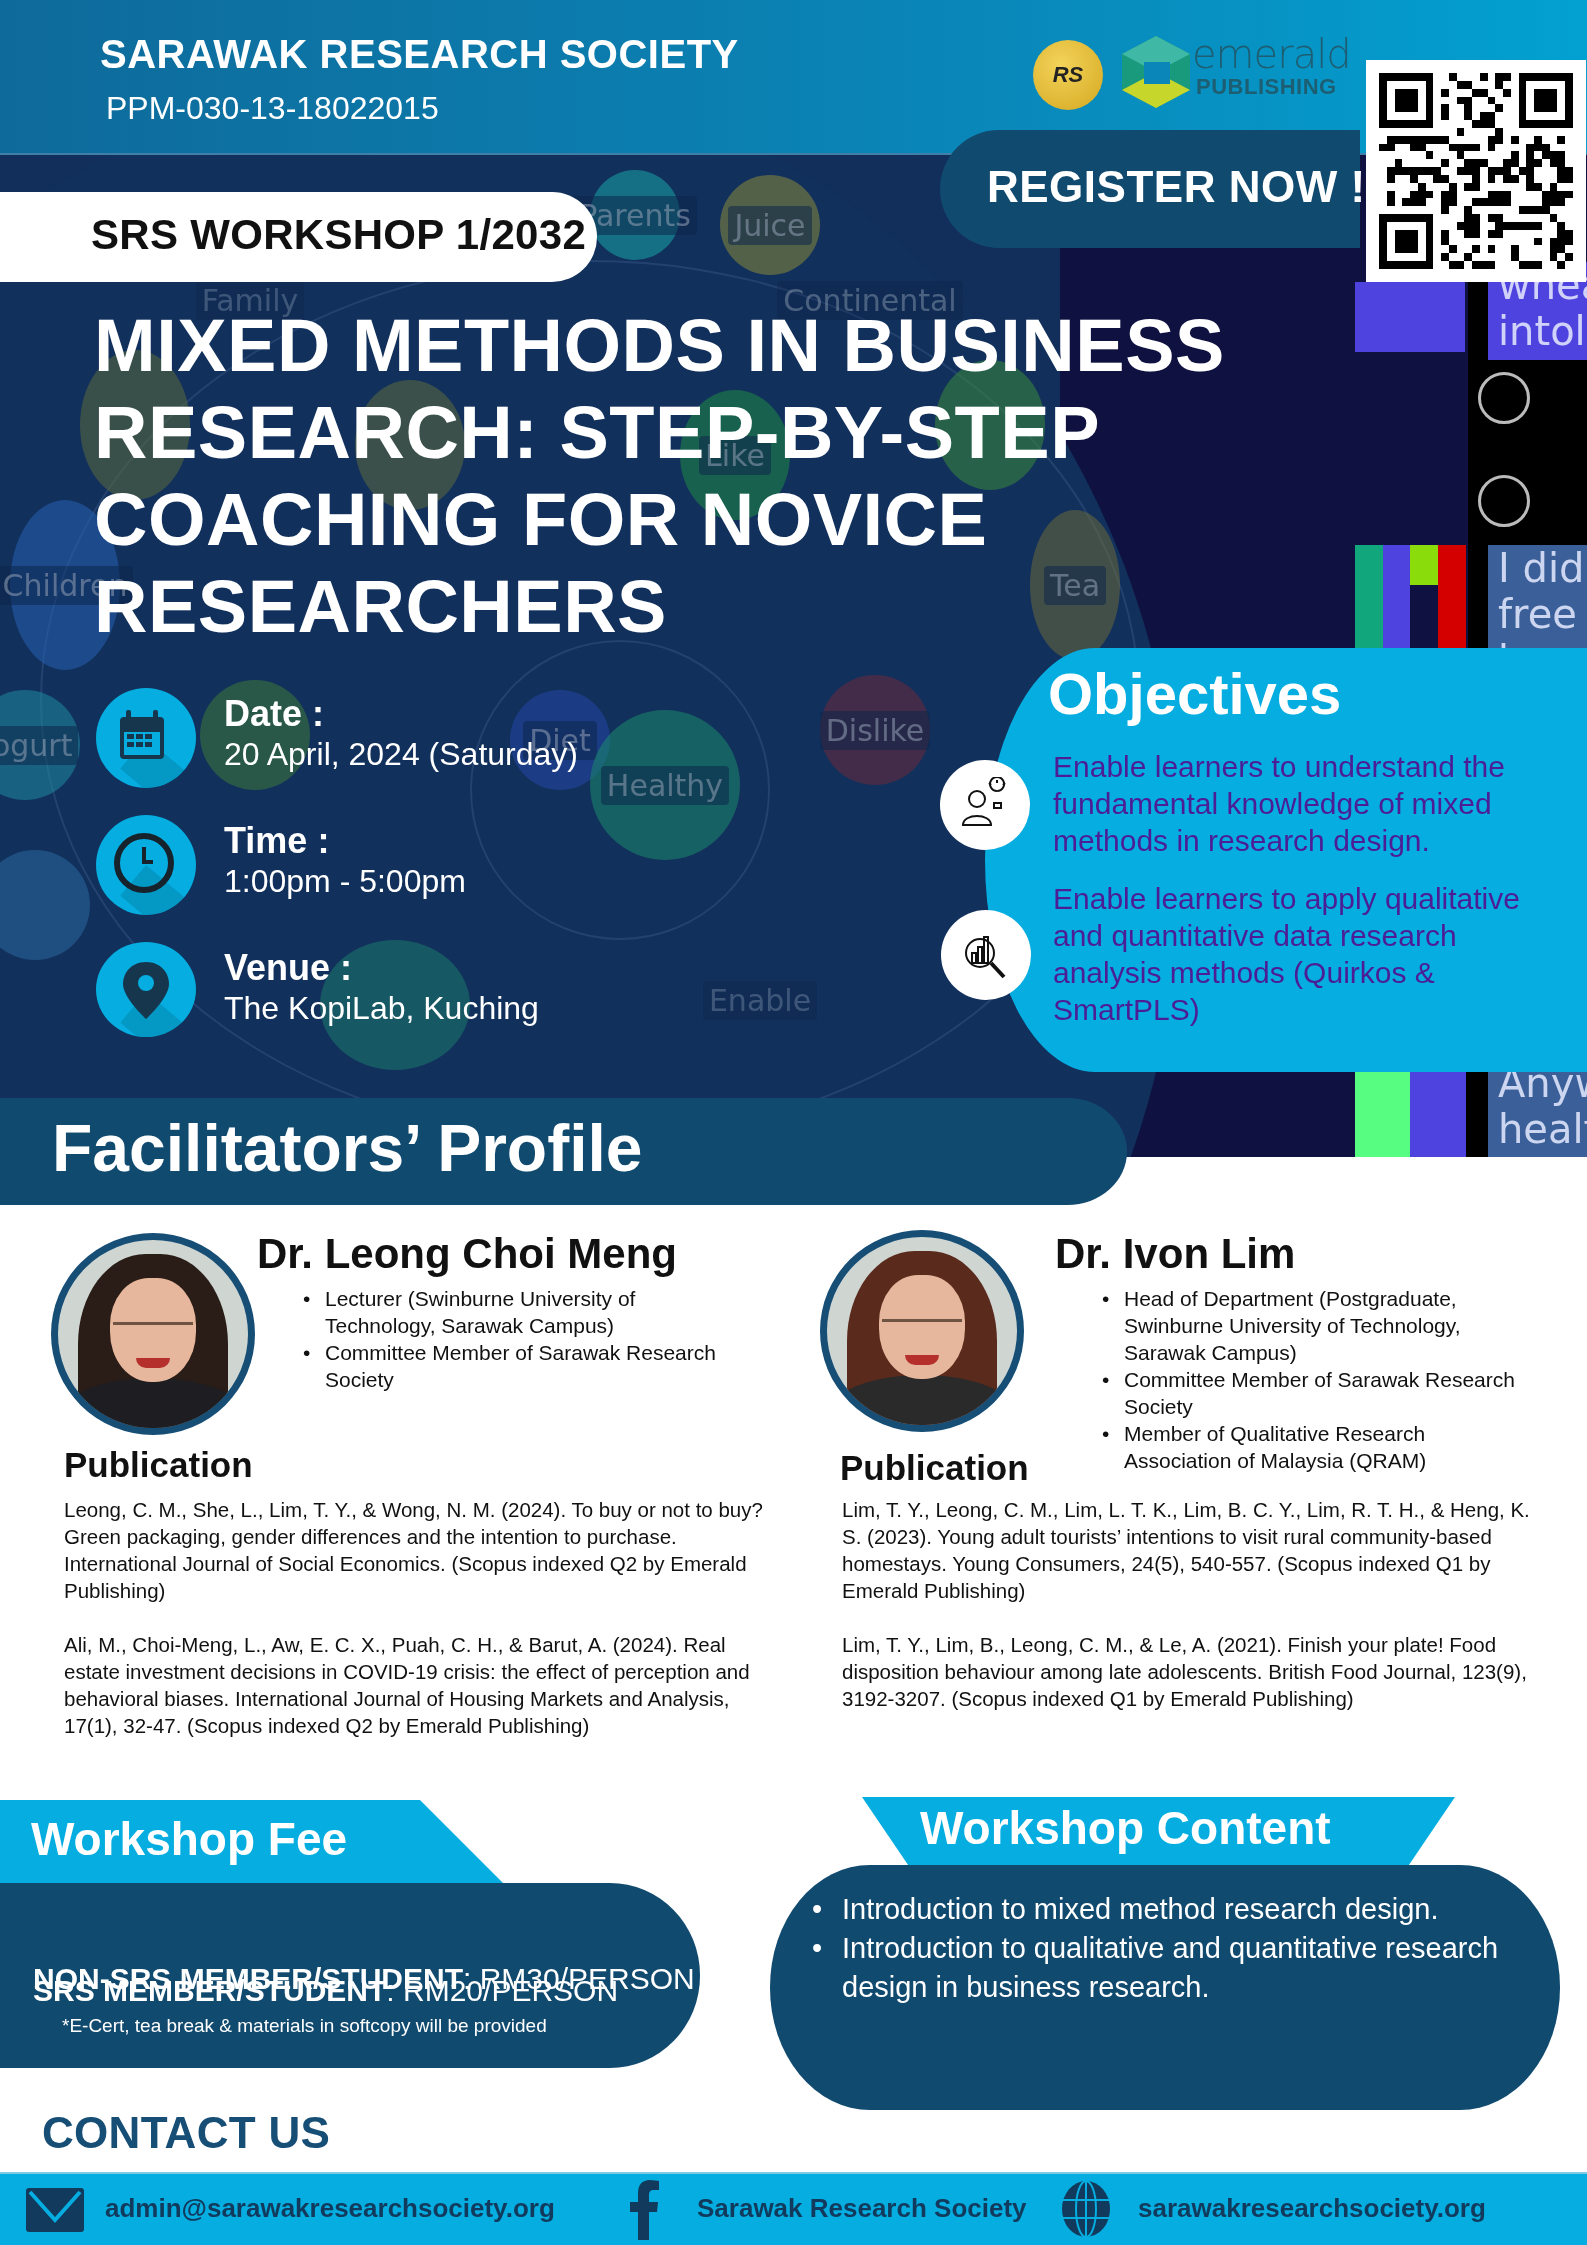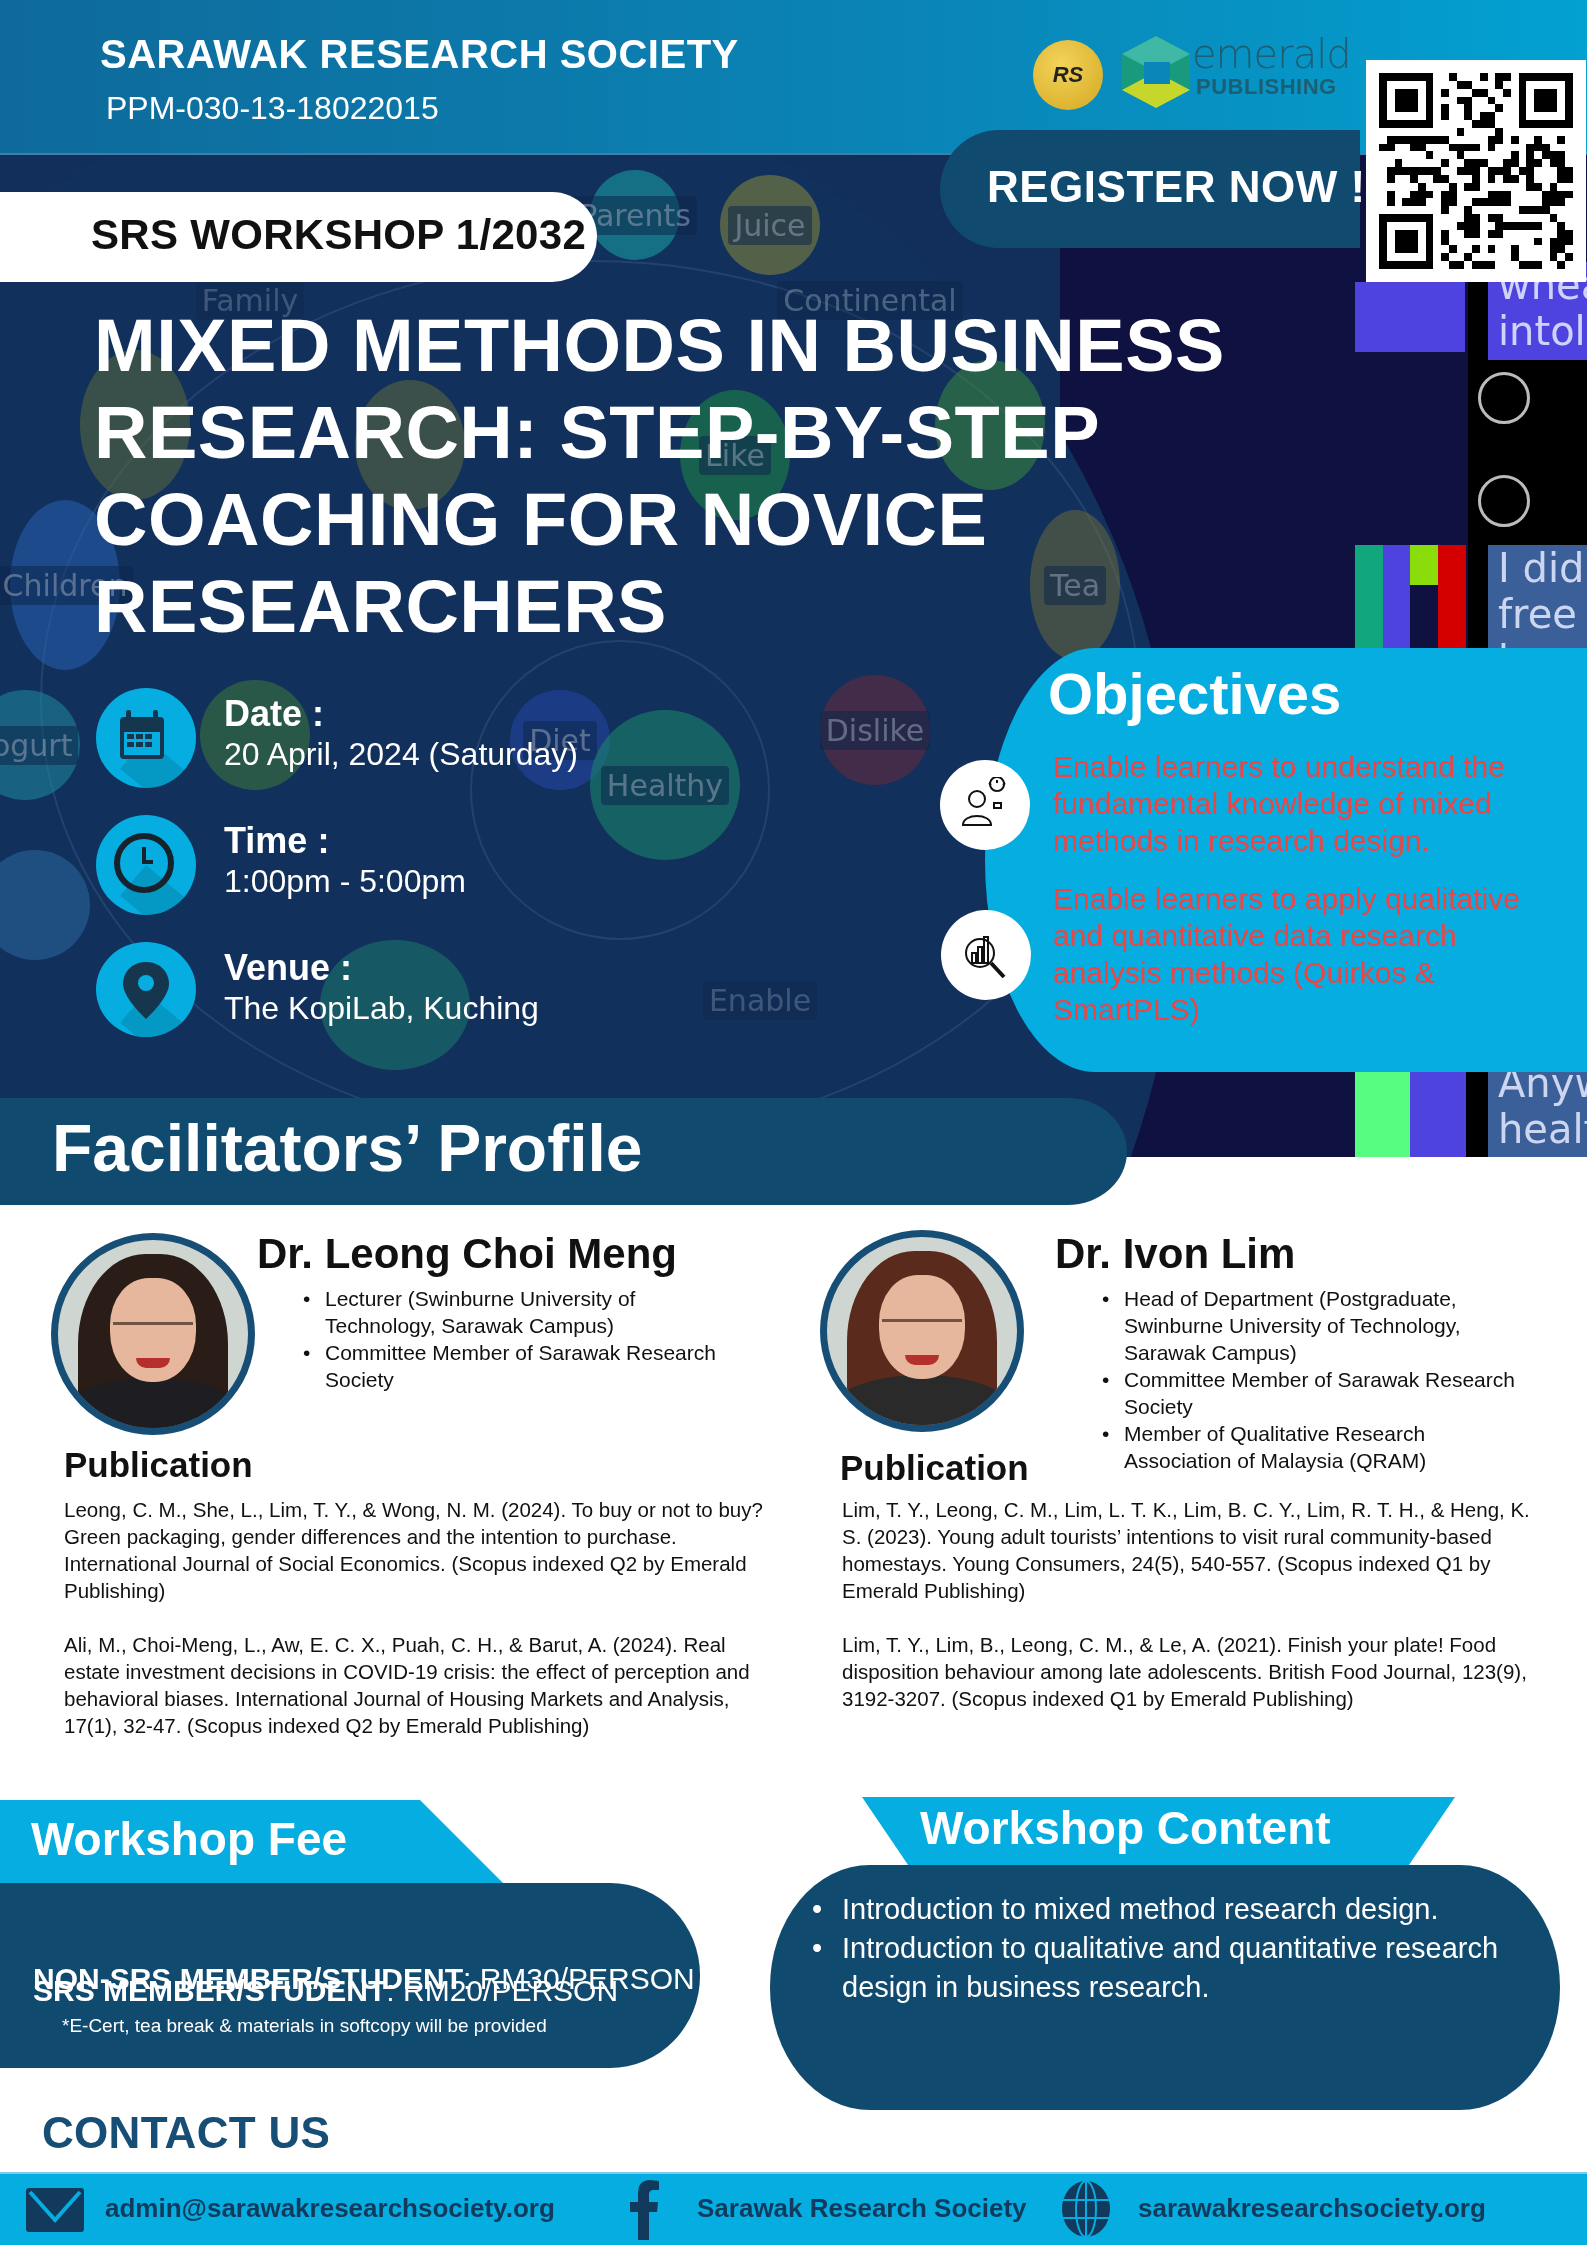--- a/index.html
+++ b/index.html
@@ -105,21 +105,21 @@
     background: #05ade0; border-radius: 110px 0 0 110px / 212px 0 0 212px;
   }
   .objectives-title {
     position: absolute; left: 1048px; top: 660px; color: #fff; font-weight: 700; font-size: 58px;
   }
   .obj-icon {
     position: absolute; width: 90px; height: 90px; border-radius: 50%; background: #fff;
     display: flex; align-items: center; justify-content: center;
   }
   .obj-text {
-    position: absolute; left: 1053px; width: 520px; color: #ef4444; font-size: 30px; line-height: 37px;
+    position: absolute; left: 1053px; width: 520px; color: #4c1d95; font-size: 30px; line-height: 37px;
   }
 
   
   .fac-banner {
     position: absolute; left: 0; top: 1098px; width: 1127px; height: 107px;
     background: #114a6f; border-radius: 0 60px 60px 0 / 0 54px 54px 0;
   }
   .fac-title {
     position: absolute; left: 52px; top: 1110px; color: #fff; font-weight: 700; font-size: 66px;
   }

